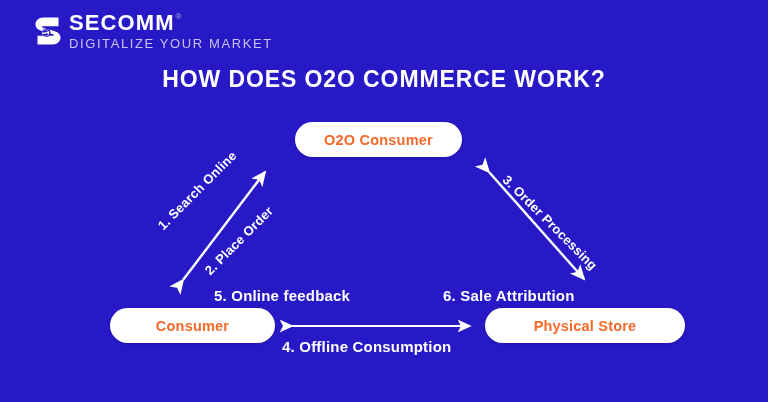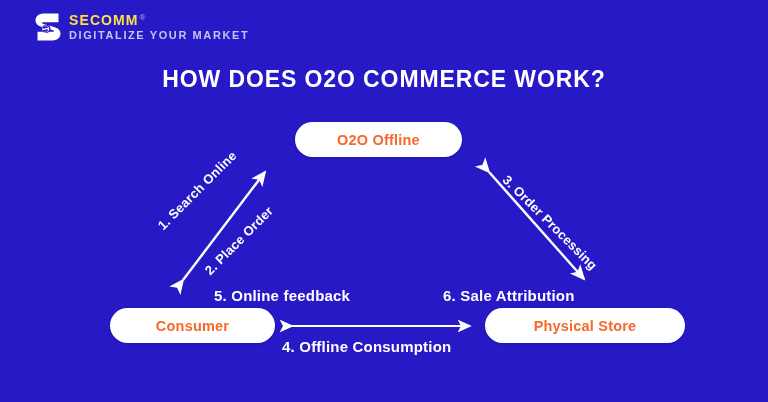--- a/index.html
+++ b/index.html
@@ -39,37 +39,37 @@
     display: flex;
     flex-direction: column;
     justify-content: center;
     line-height: 1;
   }
   #logo-word-row {
     display: flex;
     align-items: flex-start;
   }
   #logo-word {
-    color: #fde047;
-    font-size: 14px;
+    color: #ffffff;
+    font-size: 22px;
     font-weight: bold;
     letter-spacing: 1.1px;
     line-height: 1;
   }
   #logo-reg {
     color: #b9b2ef;
     font-size: 8px;
     line-height: 1;
     margin-left: 1px;
     margin-top: 1px;
   }
   #logo-tagline {
     color: #c9c3ef;
-    font-size: 11px;
-    font-weight: bold;
+    font-size: 13px;
+    font-weight: normal;
     letter-spacing: 1.6px;
     margin-top: 3px;
     white-space: nowrap;
   }
 
   
   #title {
     position: absolute;
     left: 0;
     top: 66px;
@@ -214,21 +214,21 @@
     </defs>
 
     <line x1="183" y1="280" x2="265" y2="172" stroke="#ffffff" stroke-width="2.4" marker-start="url(#ah)" marker-end="url(#ah)"></line>
 
     <line x1="489" y1="172" x2="584" y2="279" stroke="#ffffff" stroke-width="2.4" marker-start="url(#ah)" marker-end="url(#ah)"></line>
 
     <line x1="292" y1="326" x2="470" y2="326" stroke="#ffffff" stroke-width="2.2" marker-start="url(#ah)" marker-end="url(#ah)"></line>
   </svg>
 
   <div class="node" id="node-o2o">
-    <span>O2O Offline</span>
+    <span>O2O Consumer</span>
   </div>
 
   <div class="node" id="node-store">
     <span>Physical Store</span>
   </div>
 
   <div class="node" id="node-consumer">
     <span>Consumer</span>
   </div>
 

